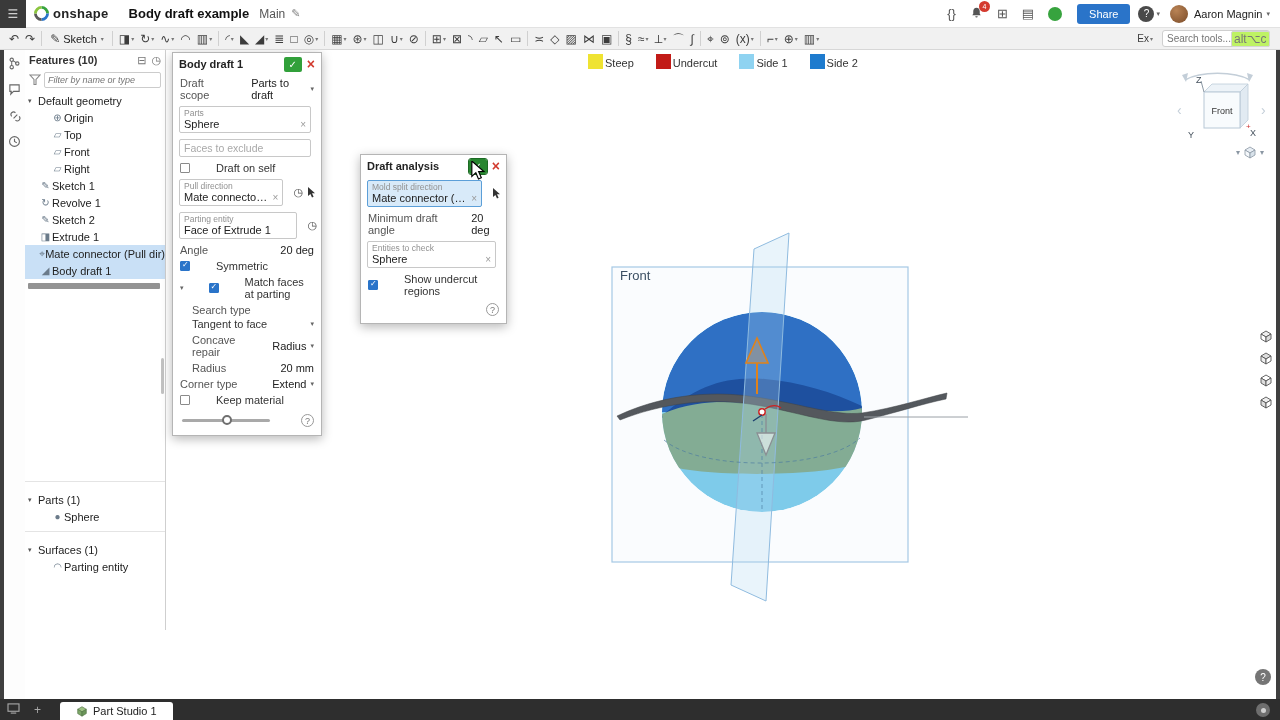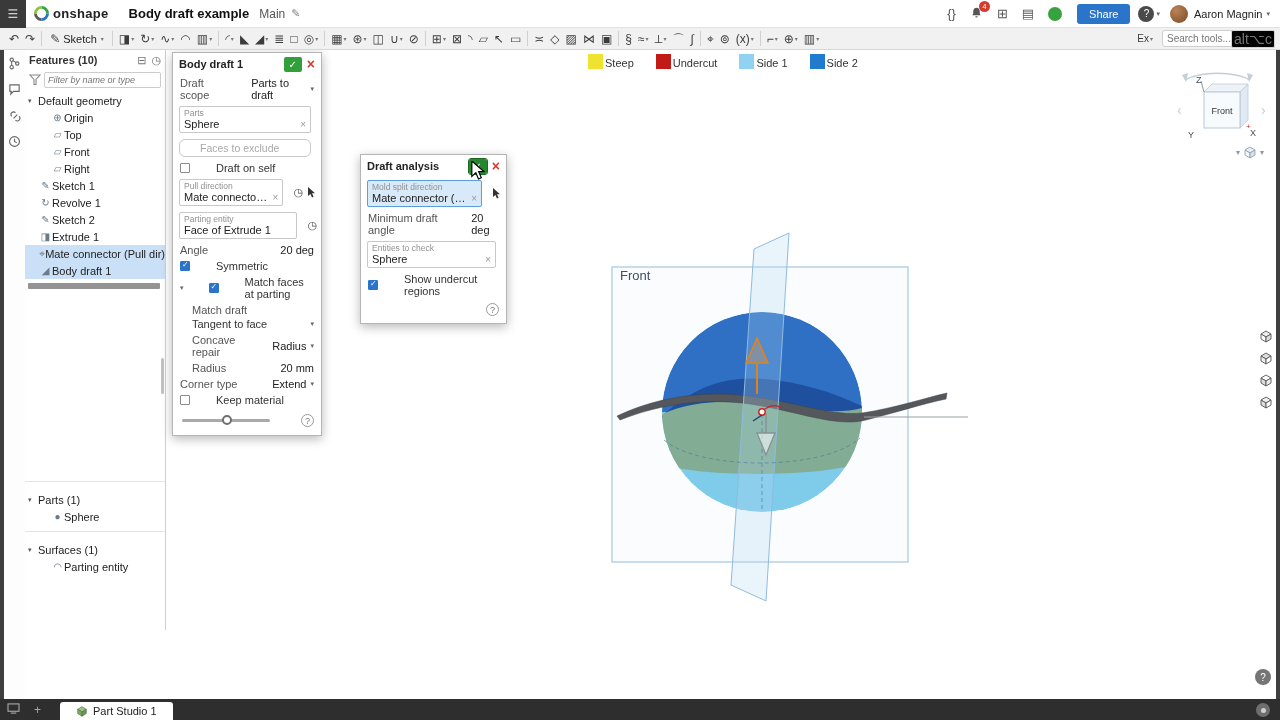--- a/index.html
+++ b/index.html
@@ -38,21 +38,21 @@
   .tool { display:flex; align-items:center; height:20px; padding:0 2px; margin:0 1px; border-radius:2px; cursor:default; }
   .tglyph { font-size:12px; color:#3c3c3c; line-height:1; }
   .tcaret { font-size:6px; color:#777; margin-left:1px; }
   .tsep { width:1px; height:15px; background:#d0d0d0; margin:0 3px; }
   #sketch-btn { display:flex; align-items:center; gap:3px; padding:0 5px; height:20px; border-radius:2px; }
   #sketch-btn .lbl { font-size:11px; color:#222; }
   .tb-right { margin-left:auto; display:flex; align-items:center; gap:6px; padding-right:4px; }
   #search-box { display:flex; align-items:center; background:#fff; border:1px solid #cfcfcf; border-radius:3px;
                 height:17px; padding:0 4px; width:108px; }
   #search-box input { border:none; outline:none; font-size:10px; width:64px; color:#333; font-family:"Liberation Sans",sans-serif; }
-  .kbd { font-size:14px; color:#777; border:1px solid #d5d5d5; border-radius:2px; padding:0 2px; background:#000000; white-space:nowrap; }
+  .kbd { font-size:12px; color:#777; border:1px solid #d5d5d5; border-radius:2px; padding:0 2px; background:#bef264; white-space:nowrap; }
 
   
   #left-strip { position:absolute; left:4px; top:50px; width:21px; height:649px; background:#fdfdfd; z-index:20; }
   .strip-ic { width:21px; height:26px; display:flex; align-items:center; justify-content:center; }
 
   
   #features-panel { position:absolute; left:25px; top:50px; width:141px; height:580px; background:#fff;
                     border-right:1px solid #cfcfcf; z-index:20; }
   .fp-header { display:flex; align-items:center; height:20px; padding:0 4px; }
   .fp-title { font-size:11px; font-weight:bold; color:#333; flex:1; }
@@ -81,21 +81,21 @@
   .btn-check.hover { background:#27862f; outline:1px solid #1c6a24; }
   .btn-x { color:#d23b2f; font-size:14px; font-weight:bold; line-height:1; }
   .drow { display:flex; align-items:center; padding:2px 7px;gap:21px; }
   .dlabel { color:#555; }
   .dval { margin-left:auto; color:#222; display:flex; align-items:center; gap:4px; }
   .pgroup { border:1px solid #c8c8c8; border-radius:2px; padding:1px 4px 2px; margin:3px 6px; flex:1; min-width:0; }
   .pgroup .glabel { font-size:8.5px; color:#919191; line-height:10px; }
   .pgroup .gval { display:flex; align-items:center; font-size:11px; color:#222; }
   .pgroup .gval .vt { white-space:nowrap; overflow:hidden; text-overflow:ellipsis; flex:1; }
   .pgroup .xrm { color:#9a9a9a; font-size:10px; margin-left:4px; }
-  .pgroup.empty { padding:3px 20px;border-radius:6px; }
+  .pgroup.empty { padding:3px 4px; }
   .pgroup.empty .glabel { font-size:10.5px; color:#a9a9a9; }
   .pgroup.focused { background:#d8eaf9; border-color:#5c9fd8; }
   .prow { display:flex; align-items:center; margin-right:4px; }
   .sideicon { color:#555; font-size:11px; margin-left:4px; display:flex; align-items:center; }
   .cb { width:10px; height:10px; border:1px solid #8a8a8a; border-radius:1px; display:inline-block;
         background:#fff; position:relative; margin-right:5px; flex:none; }
   .cb.on { background:#2a74c9; border-color:#2a74c9; }
   .cb.on:after { content:"✓"; color:#fff; font-size:8px; position:absolute; left:1px; top:-2px; }
   .cbl { color:#333; }
   .indent { margin-left:12px; }
@@ -516,21 +516,21 @@
     <span class="cb on"></span>
     <span class="cbl">Symmetric</span>
   </div>
   <div class="drow">
     <span class="caret" style="margin-right:4px">▾</span>
     <span class="cb on"></span>
     <span class="cbl">Match faces at parting</span>
   </div>
   <div class="indent">
     <div class="drow" style="padding-bottom:0">
-      <span class="dlabel">Match draft</span>
+      <span class="dlabel">Search type</span>
     </div>
     <div class="drow">
       <span>Tangent to face</span>
       <span class="dval">
           <span class="caret">▾</span>
         </span>
     </div>
     <div class="drow">
       <span class="dlabel">Concave repair</span>
       <span class="dval">

